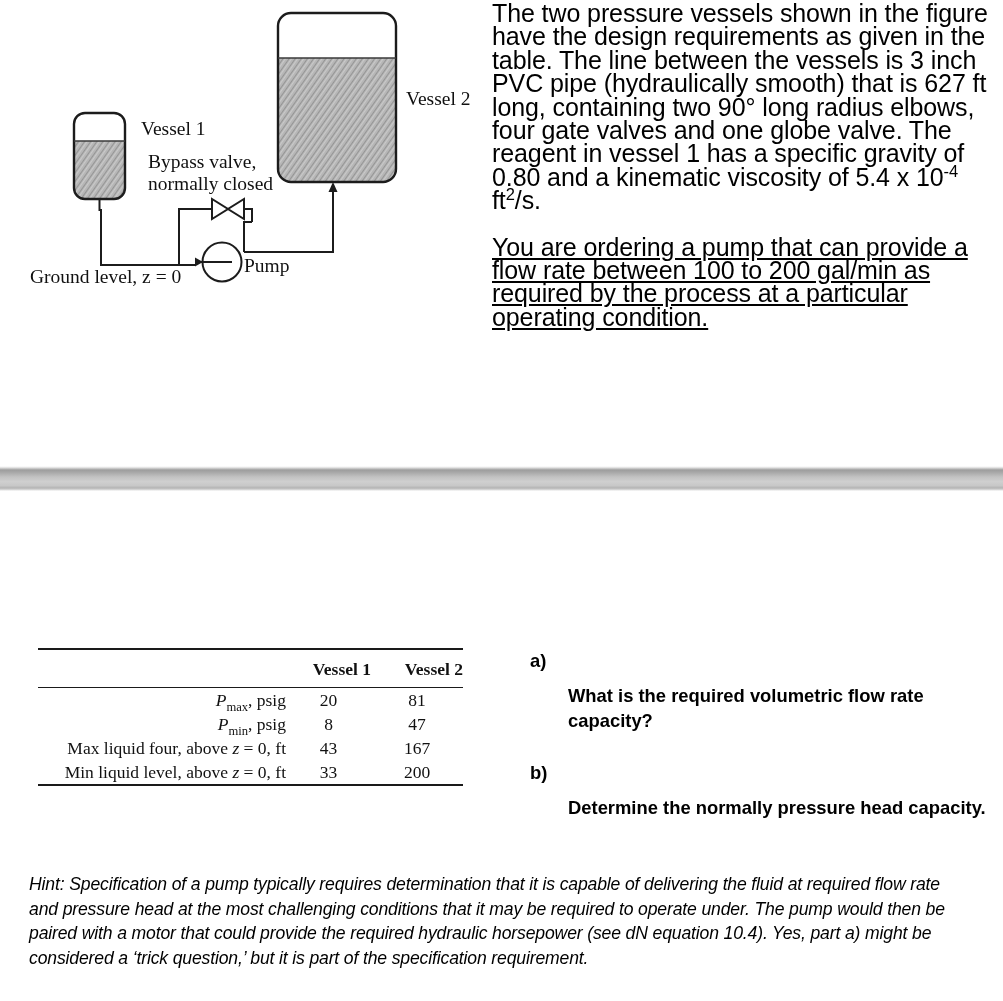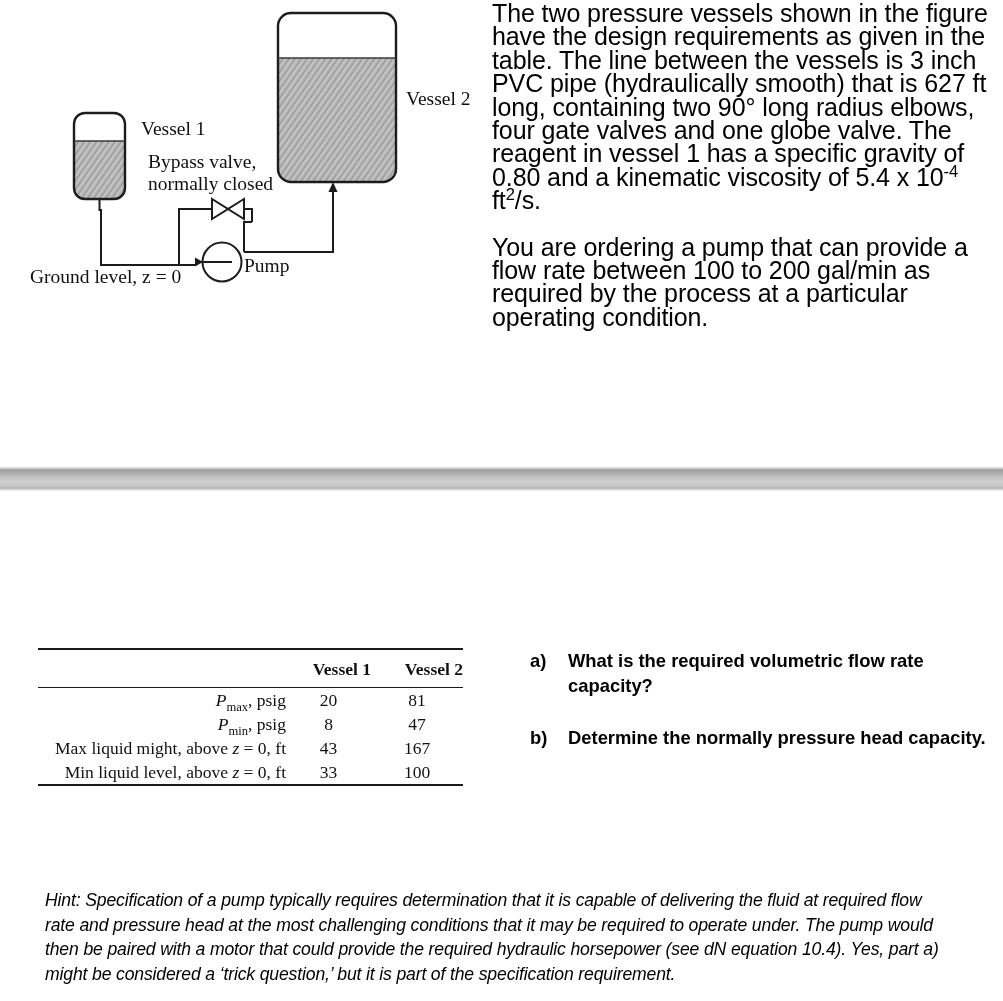--- a/index.html
+++ b/index.html
@@ -41,21 +41,21 @@
     width: 500px;
   }
   .body-para {
     font-family: "Liberation Sans", sans-serif;
     font-size: 25px;
     line-height: 23.4px;
     color: #000;
     margin: 0;
     letter-spacing: -0.1px;
   }
-  #para-2 { margin-top: 23px; }
+  #para-2 { margin-top: 23px; text-decoration: underline; }
   .sup { font-size: 0.66em; vertical-align: super; line-height: 0; }
 
   
   #divider-bar {
     position: absolute;
     left: 0;
     top: 466px;
     width: 1003px;
     height: 25px;
     background: linear-gradient(to bottom,
@@ -120,36 +120,36 @@
   .question-row {
     display: flex;
     align-items: flex-start;
     font-family: "Liberation Sans", sans-serif;
     font-weight: bold;
     font-size: 18.4px;
     line-height: 25px;
   }
   .question-row + .question-row { margin-top: 27px; }
   .q-marker { width: 38px; flex: 0 0 38px; }
-  .q-text { flex: 1 1 auto; }
+  .q-text { flex: 1 1 auto; margin-top: 35px; }
 
   
   #hint-panel {
     position: absolute;
     left: 29px;
     top: 872px;
     width: 940px;
   }
   #hint-text {
     font-family: "Liberation Sans", sans-serif;
     font-style: italic;
     font-size: 17.6px;
     line-height: 24.6px;
     color: #000;
-    margin: 16px;
+    margin: 0;
     letter-spacing: -0.15px;
   }
 </style>
 </head>
 <body>
 
 <div id="top-section">
 
   <div id="figure-panel">
     <svg id="figure-svg" width="490" height="310" viewBox="0 0 490 310" xmlns="http://www.w3.org/2000/svg">
@@ -248,28 +248,28 @@
         <td class="label-col"><span class="ital">P</span><span class="sub">max</span><span>, psig</span></td>
         <td>20</td>
         <td>81</td>
       </tr>
       <tr>
         <td class="label-col"><span class="ital">P</span><span class="sub">min</span><span>, psig</span></td>
         <td>8</td>
         <td>47</td>
       </tr>
       <tr>
-        <td class="label-col"><span>Max  liquid might, above </span><span class="ital">z</span><span> = 0, ft</span></td>
+        <td class="label-col"><span>Max  liquid four, above </span><span class="ital">z</span><span> = 0, ft</span></td>
         <td>43</td>
         <td>167</td>
       </tr>
       <tr class="rule-bot">
         <td class="label-col"><span>Min liquid level, above </span><span class="ital">z</span><span> = 0, ft</span></td>
         <td>33</td>
-        <td>100</td>
+        <td>200</td>
       </tr>
     </tbody>
   </table>
 </div>
 
 <div id="questions-panel">
   <div class="question-row">
     <span class="q-marker">a)</span>
     <span class="q-text">What is the required volumetric flow rate capacity?</span>
   </div>

